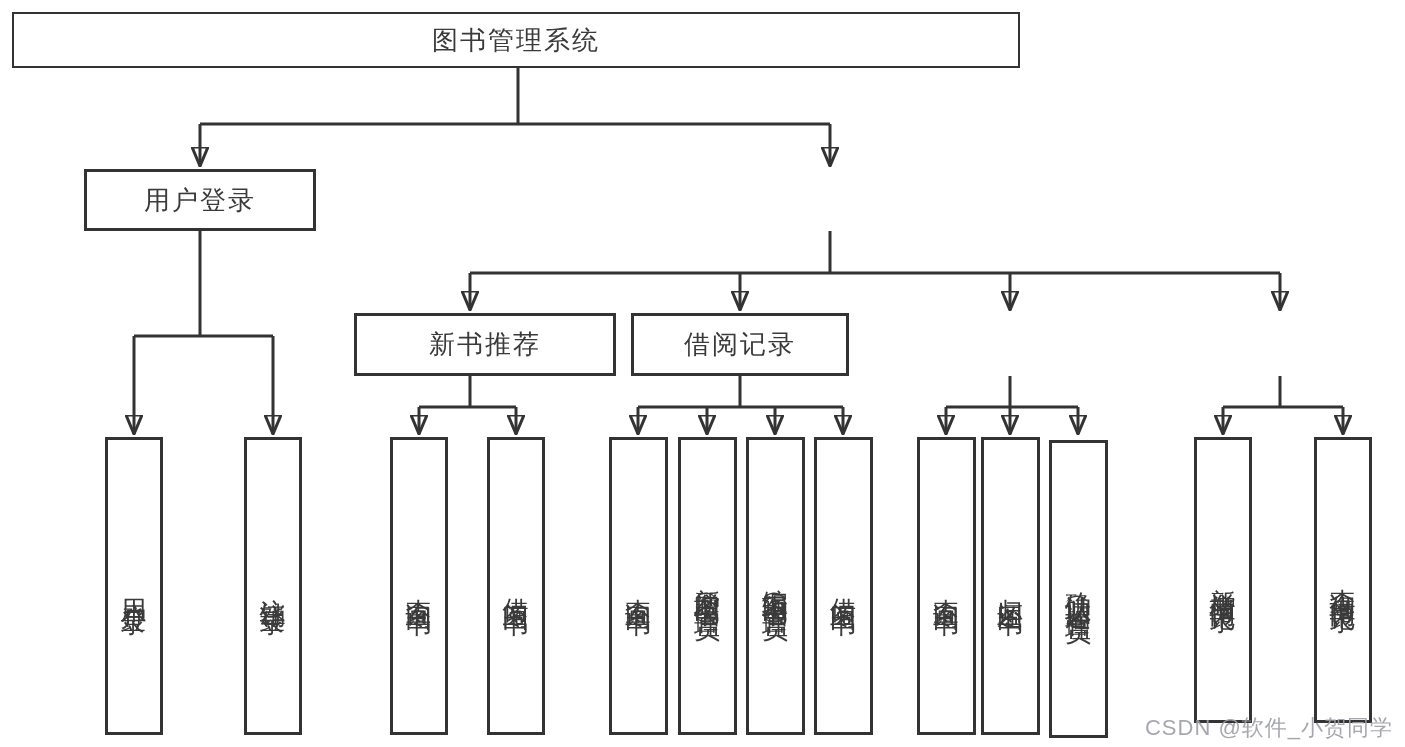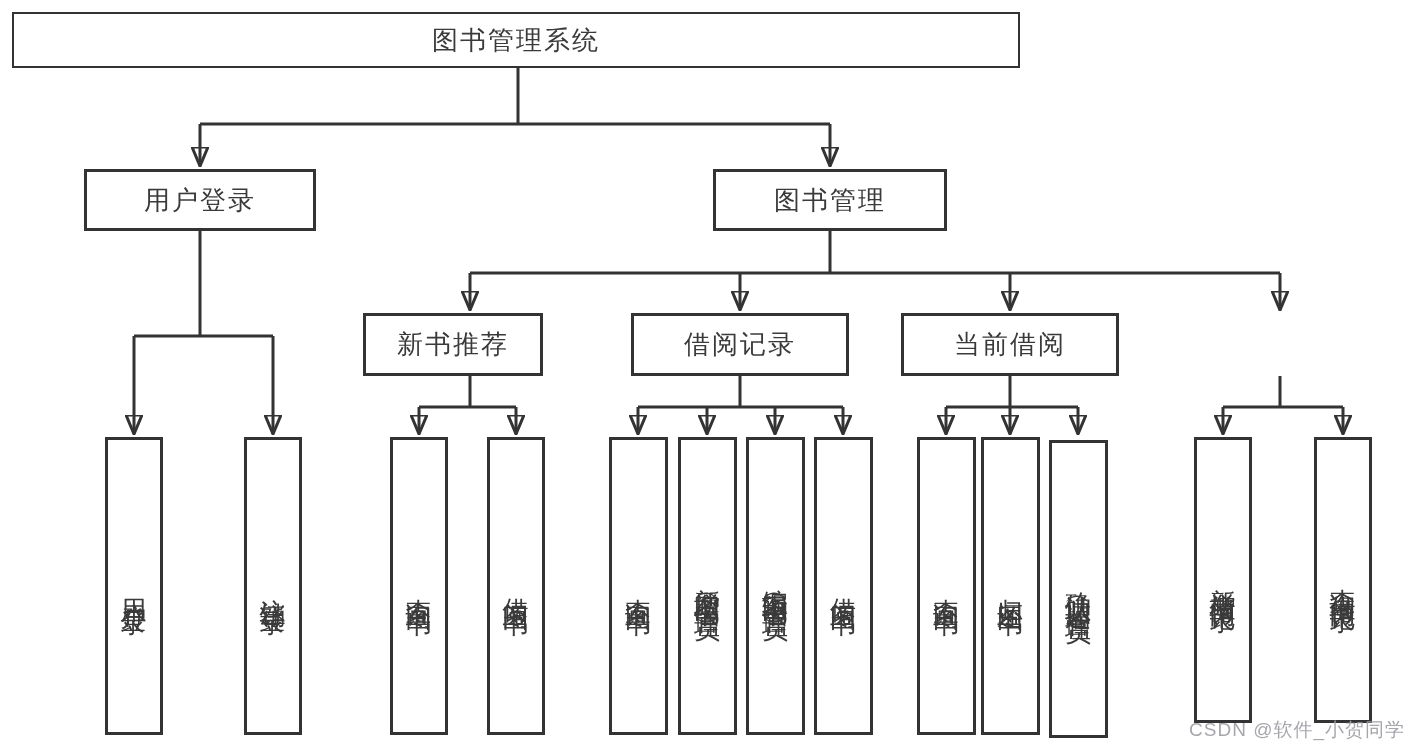--- a/index.html
+++ b/index.html
@@ -31,22 +31,22 @@
   .leaf .vlabel{
     writing-mode:vertical-rl;
     text-orientation:mixed;
     font-size:26px;
     letter-spacing:4px;
     color:#3a3a3a;
     line-height:1;
   }
   .watermark{
     position:absolute;
-    right:0;bottom:4px;
-    font-size:19px;
+    right:12px;bottom:4px;
+    font-size:22px;
     color:rgba(158,160,166,0.92);
     letter-spacing:1px;
     white-space:nowrap;
   }
 </style>
 </head>
 <body>
 
 <div class="canvas">
 
@@ -91,32 +91,26 @@
     <line x1="1343" y1="407" x2="1343" y2="434" marker-end="url(#arw)"></line>
   </svg>
 
   <div class="box root" style="left:12px;top:12px;width:1008px;height:56px">
     <span class="hlabel">图书管理系统</span>
   </div>
 
   <div class="box" style="left:84px;top:169px;width:232px;height:62px">
     <span class="hlabel">用户登录</span>
   </div>
-  <div class="box" style="left:713px;top:169px;width:234px;height:62px">
-    <span class="hlabel">图书管理</span>
-  </div>
 
-  <div class="box" style="left:363px;top:313px;width:180px;height:63px">
+  <div class="box" style="left:354px;top:313px;width:262px;height:63px">
     <span class="hlabel">新书推荐</span>
   </div>
   <div class="box" style="left:631px;top:313px;width:218px;height:63px">
     <span class="hlabel">借阅记录</span>
-  </div>
-  <div class="box" style="left:901px;top:313px;width:218px;height:63px">
-    <span class="hlabel">当前借阅</span>
   </div>
 
   <div class="box leaf" style="left:105px;top:437px;width:58px;height:298px">
     <span class="vlabel">用户登录</span>
   </div>
   <div class="box leaf" style="left:244px;top:437px;width:58px;height:298px">
     <span class="vlabel">注销登录</span>
   </div>
 
   <div class="box leaf" style="left:390px;top:437px;width:58px;height:298px">

